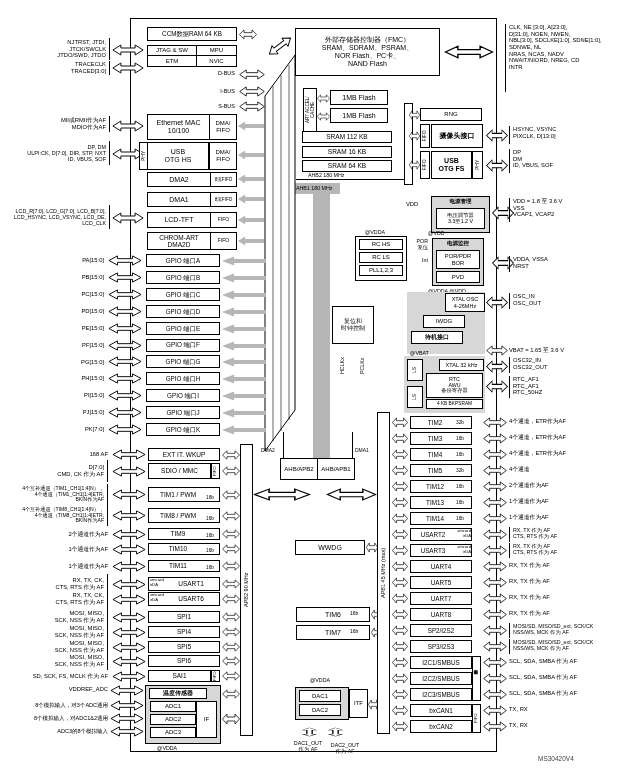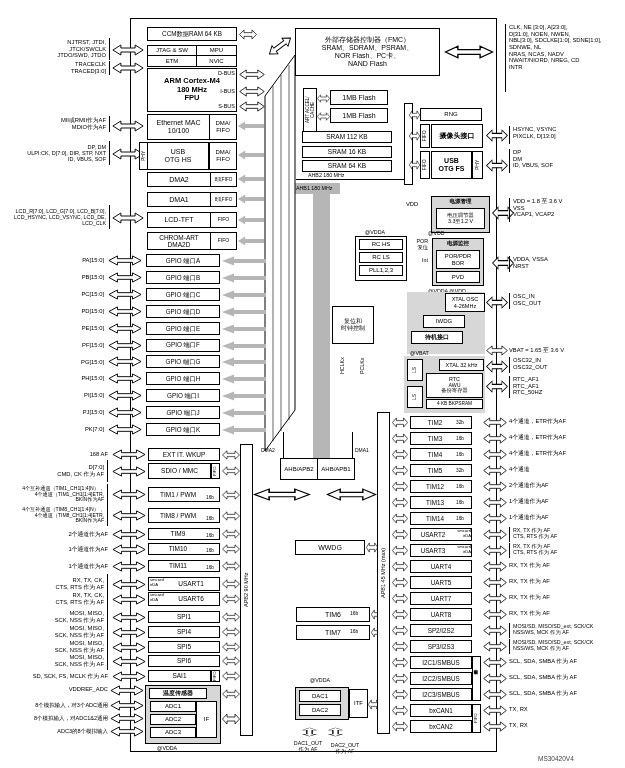--- a/index.html
+++ b/index.html
@@ -58,23 +58,20 @@
       </svg>
     </div>
   <div class="lbl flexr brkR" style="left:28px;top:61px;width:82px;height:14px;font-size:5.8px">TRACECLK
 TRACED[3:0]</div>
   <div class="dar" style="left:112px;top:62px;width:32px;height:12px">
       <svg preserveAspectRatio="none" viewBox="0 0 36 12" width="100%" height="100%">
         <path d="M1 6 L10 1 L10 4 L26 4 L26 1 L35 6 L26 11 L26 8 L10 8 L10 11 Z" fill="#ffffff" stroke="#000000" stroke-width="1"></path>
       </svg>
     </div>
 
-  <div class="bx" style="left:147px;top:68px;width:90px;height:44px;font-size:7.5px;font-weight:bold">ARM Cortex-M4
-180 MHz
-FPU</div>
   <div class="lbl" style="left:197px;top:70px;width:38px;text-align:right;font-size:5.5px">D-BUS</div>
   <div class="lbl" style="left:197px;top:88px;width:38px;text-align:right;font-size:5.5px">I-BUS</div>
   <div class="lbl" style="left:197px;top:103px;width:38px;text-align:right;font-size:5.5px">S-BUS</div>
   <div class="dar" style="left:239px;top:69px;width:26px;height:11px">
       <svg preserveAspectRatio="none" viewBox="0 0 36 12" width="100%" height="100%">
         <path d="M1 6 L10 1 L10 4 L26 4 L26 1 L35 6 L26 11 L26 8 L10 8 L10 11 Z" fill="#ffffff" stroke="#000000" stroke-width="1"></path>
       </svg>
     </div>
   <div class="dar" style="left:239px;top:86px;width:26px;height:11px">
       <svg preserveAspectRatio="none" viewBox="0 0 36 12" width="100%" height="100%">

